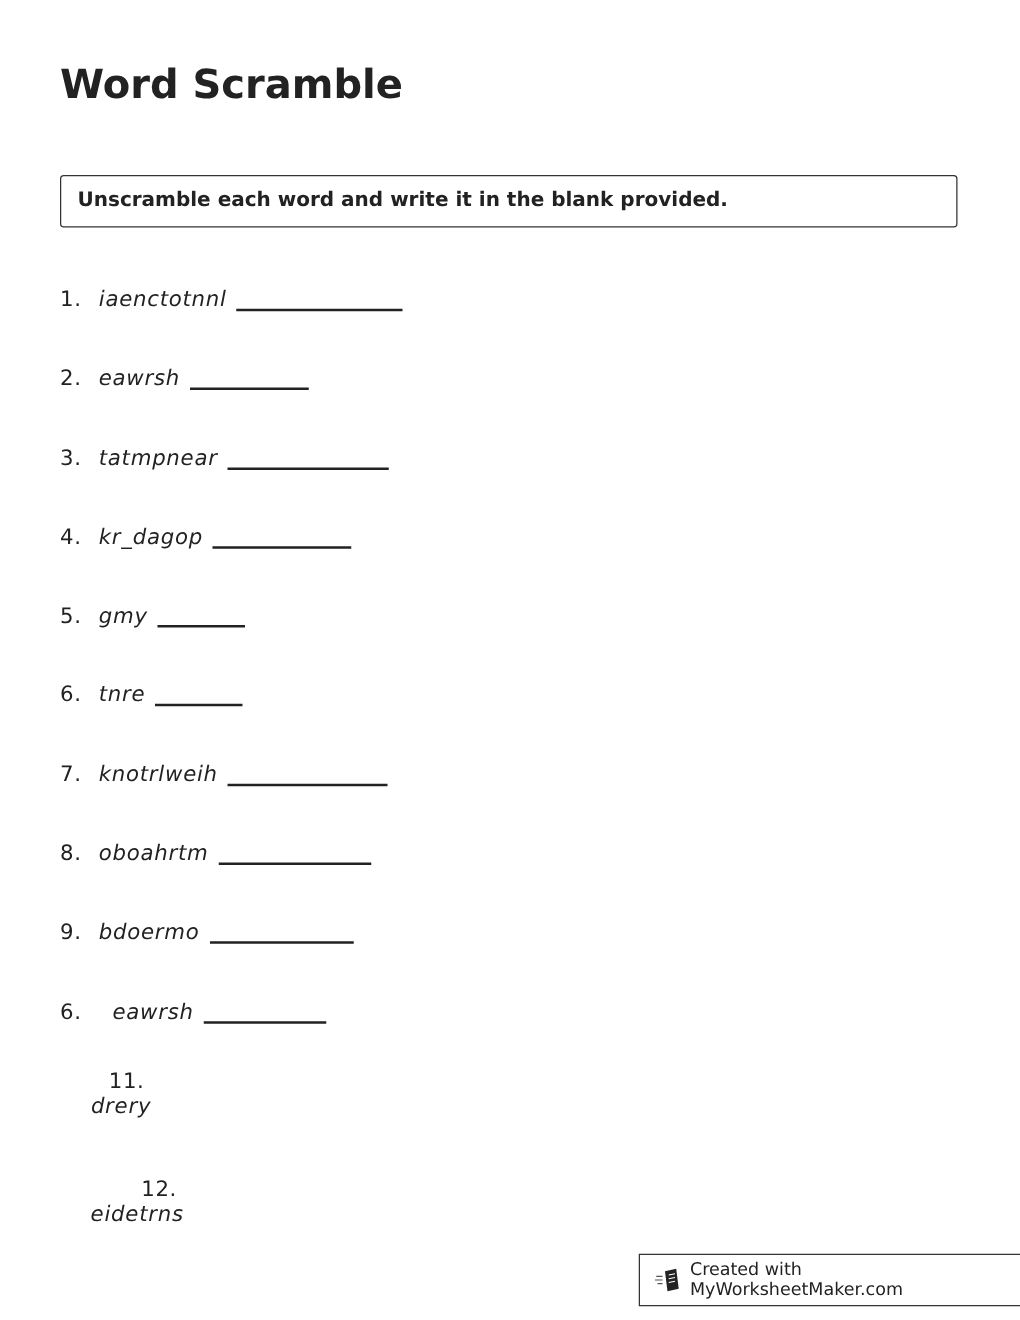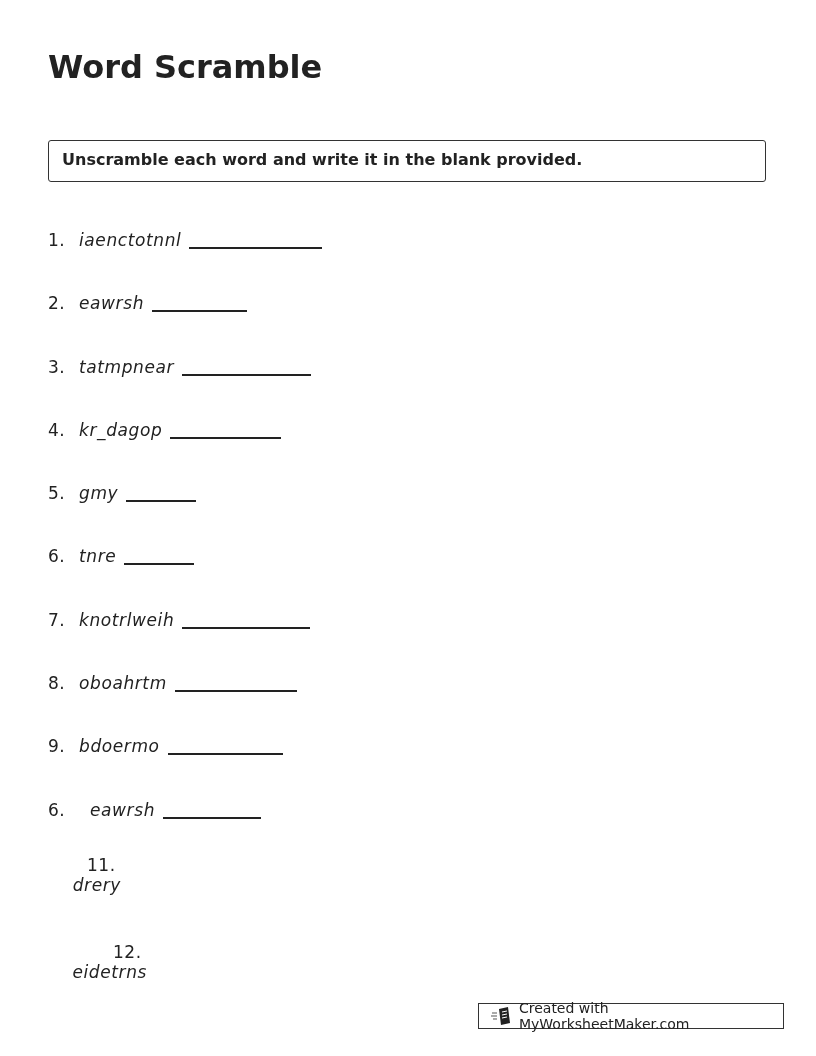--- a/index.html
+++ b/index.html
@@ -11,21 +11,21 @@
                     box-sizing: border-box; border: 1.5px solid #333; border-radius: 3px;
                     padding: 8px 13px; font-size: 16px; color: #222; line-height: 22px; font-weight: bold; }
     .list { position: absolute; left: 48px; top: 222px; width: 700px; }
     .item { position: absolute; left: 0; height: 28px; display: flex; align-items: flex-end;
             font-size: 17px; color: #222; white-space: nowrap; }
     .num { display: inline-block; width: 31px; letter-spacing: 0.5px; }
     .num.wide { width: 42px; }
     .word { letter-spacing: 0.6px; margin-right: 8px; font-style: italic; }
     .blank { display: inline-block; height: 2px; background: #222; margin-bottom: 0px;
              position: relative; top: -1px; }
-    .footer { position: absolute; left: 478px; top: 1003px; width: 306px; height: 26px;
+    .footer { position: absolute; left: 511px; top: 1003px; width: 306px; height: 42px;
               box-sizing: border-box; border: 1.5px solid #333; display: flex; align-items: center;
               padding-left: 12px; font-size: 14px; color: #222; }
     .footer svg { margin-right: 6px; }
   </style>
 </head>
 <body>
 
 <h1 class="title">Word Scramble</h1>
 
 <div class="instructions">

